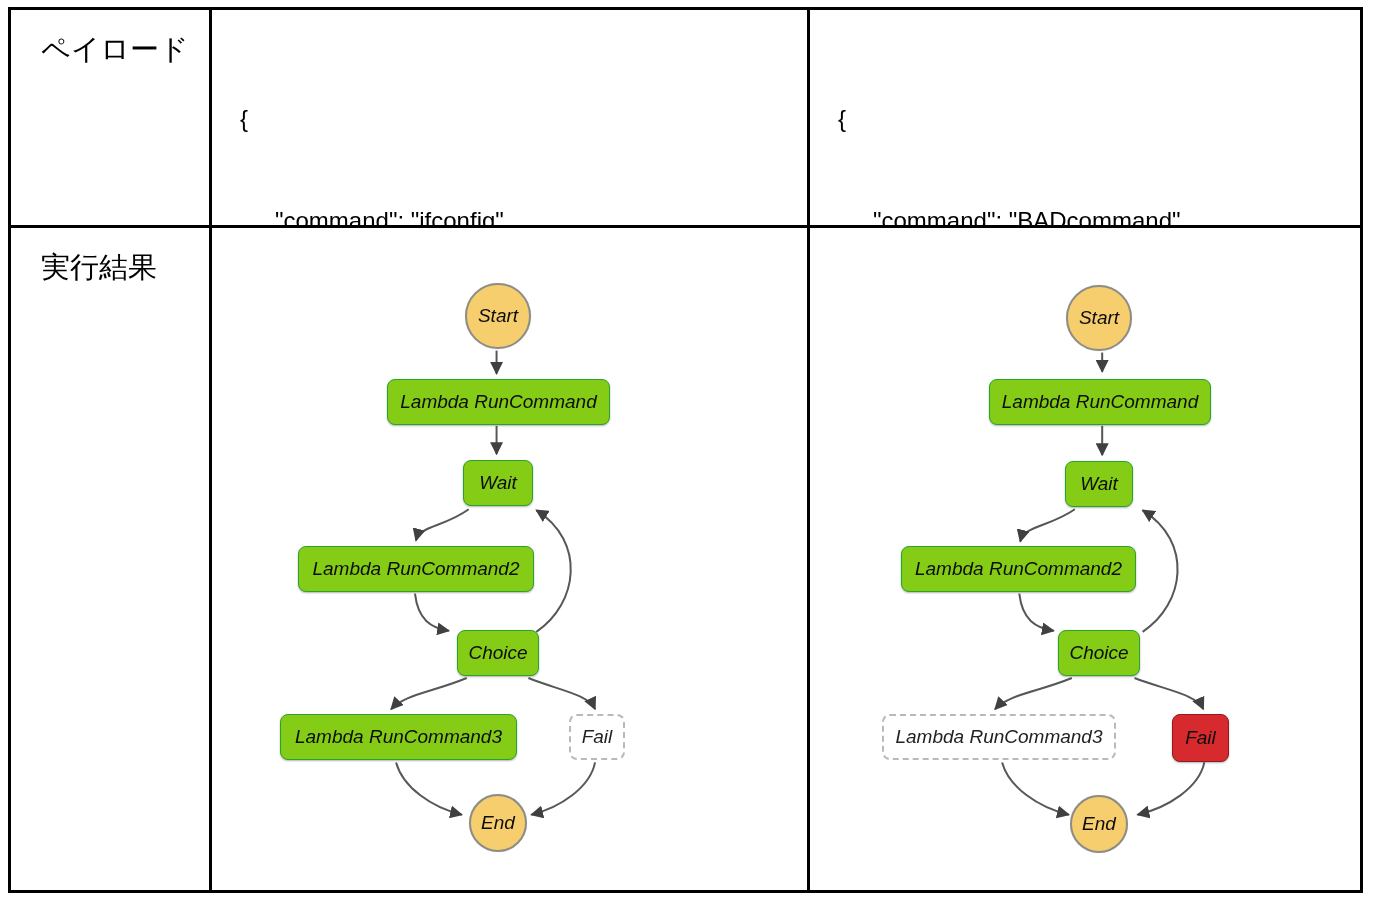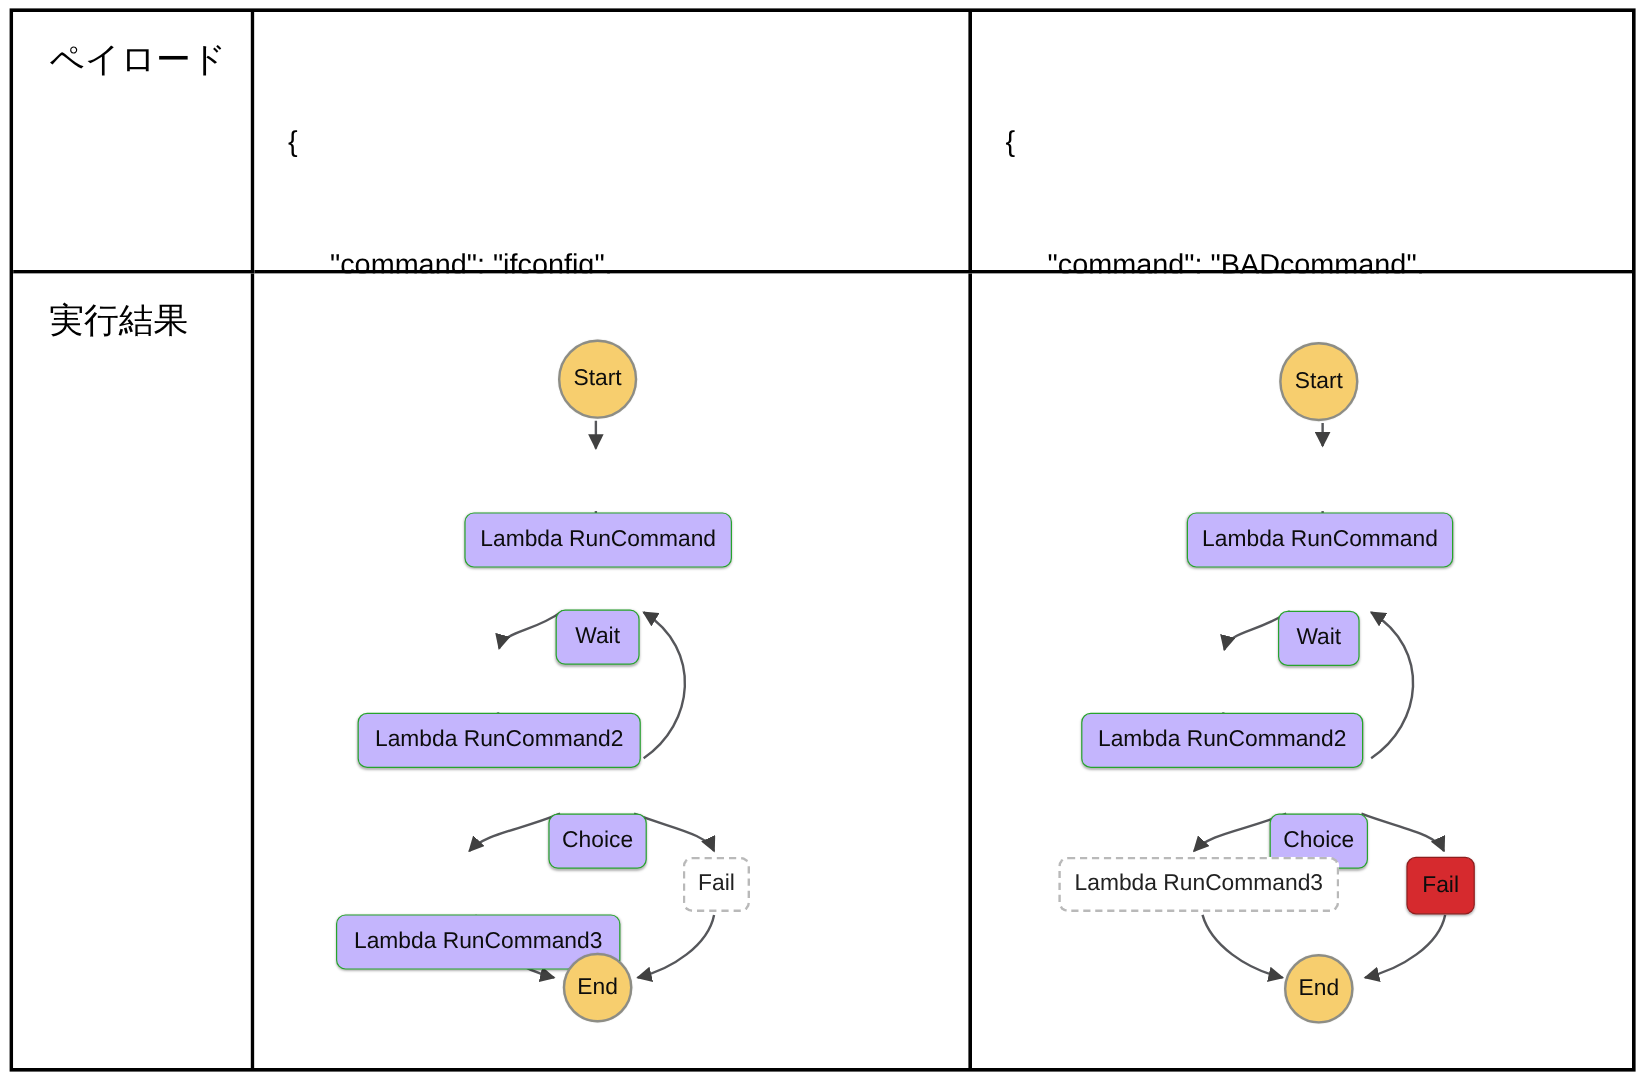--- a/index.html
+++ b/index.html
@@ -14,23 +14,23 @@
   .cell{position:relative;background:#fff;}
   .b-right{border-right:3px solid #000;}
   .b-bottom{border-bottom:3px solid #000;}
   .label-cell{padding:20px 0 0 30px;font-size:29px;color:#000;}
   .code{padding:24px 0 0 28px;font-size:24px;line-height:34px;color:#000;white-space:pre;}
   .code .ind{padding-left:35px;}
   .diagram{position:absolute;inset:0;overflow:hidden;}
   .edges{position:absolute;inset:0;width:100%;height:100%;}
   .node{
     position:absolute;display:flex;align-items:center;justify-content:center;
-    font-size:19px;color:#0d0d0d;text-align:center;box-sizing:border-box;
+    font-size:19px;color:#0d0d0d;text-align:center;box-sizing:border-box;font-style:italic;
   }
-  .green{background:#c4b5fd;border:1px solid #27a42c;border-radius:8px;box-shadow:0 1px 2px rgba(0,0,0,.3);margin-top:48px;}
+  .green{background:#84cc16;border:1px solid #27a42c;border-radius:8px;box-shadow:0 1px 2px rgba(0,0,0,.3);}
   .red{background:#d62a2e;border:1px solid #8f1d1d;border-radius:8px;box-shadow:0 1px 2px rgba(0,0,0,.3);color:#0d0d0d;}
   .dashed{background:#ffffff;border:2px dashed #b9b9b9;border-radius:8px;color:#222;}
   .circle{background:#f7ce6e;border:2px solid #8d8d85;border-radius:50%;box-shadow:0 0 1px rgba(0,0,0,.2);}
 </style>
 </head>
 <body>
 
 <div class="tbl">
 
   <div class="cell b-right b-bottom label-cell">

